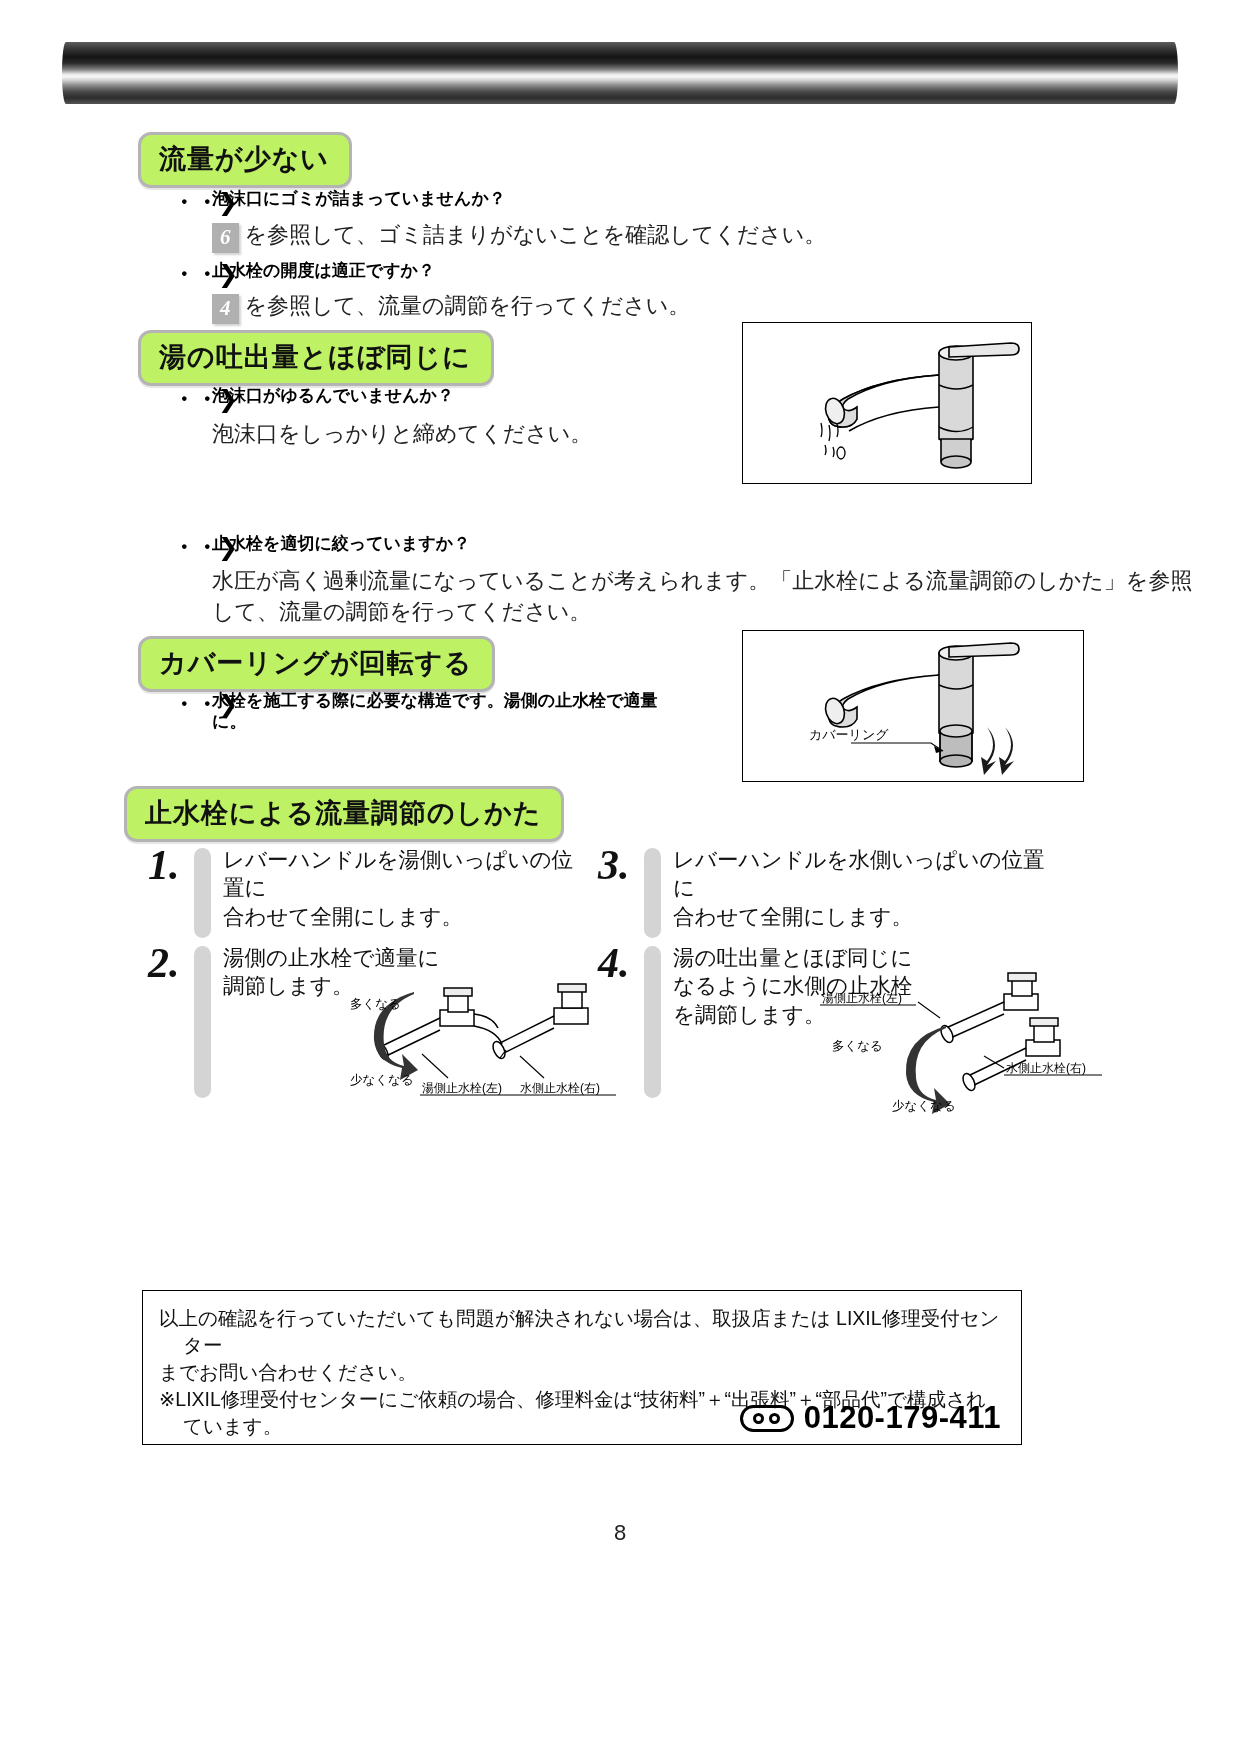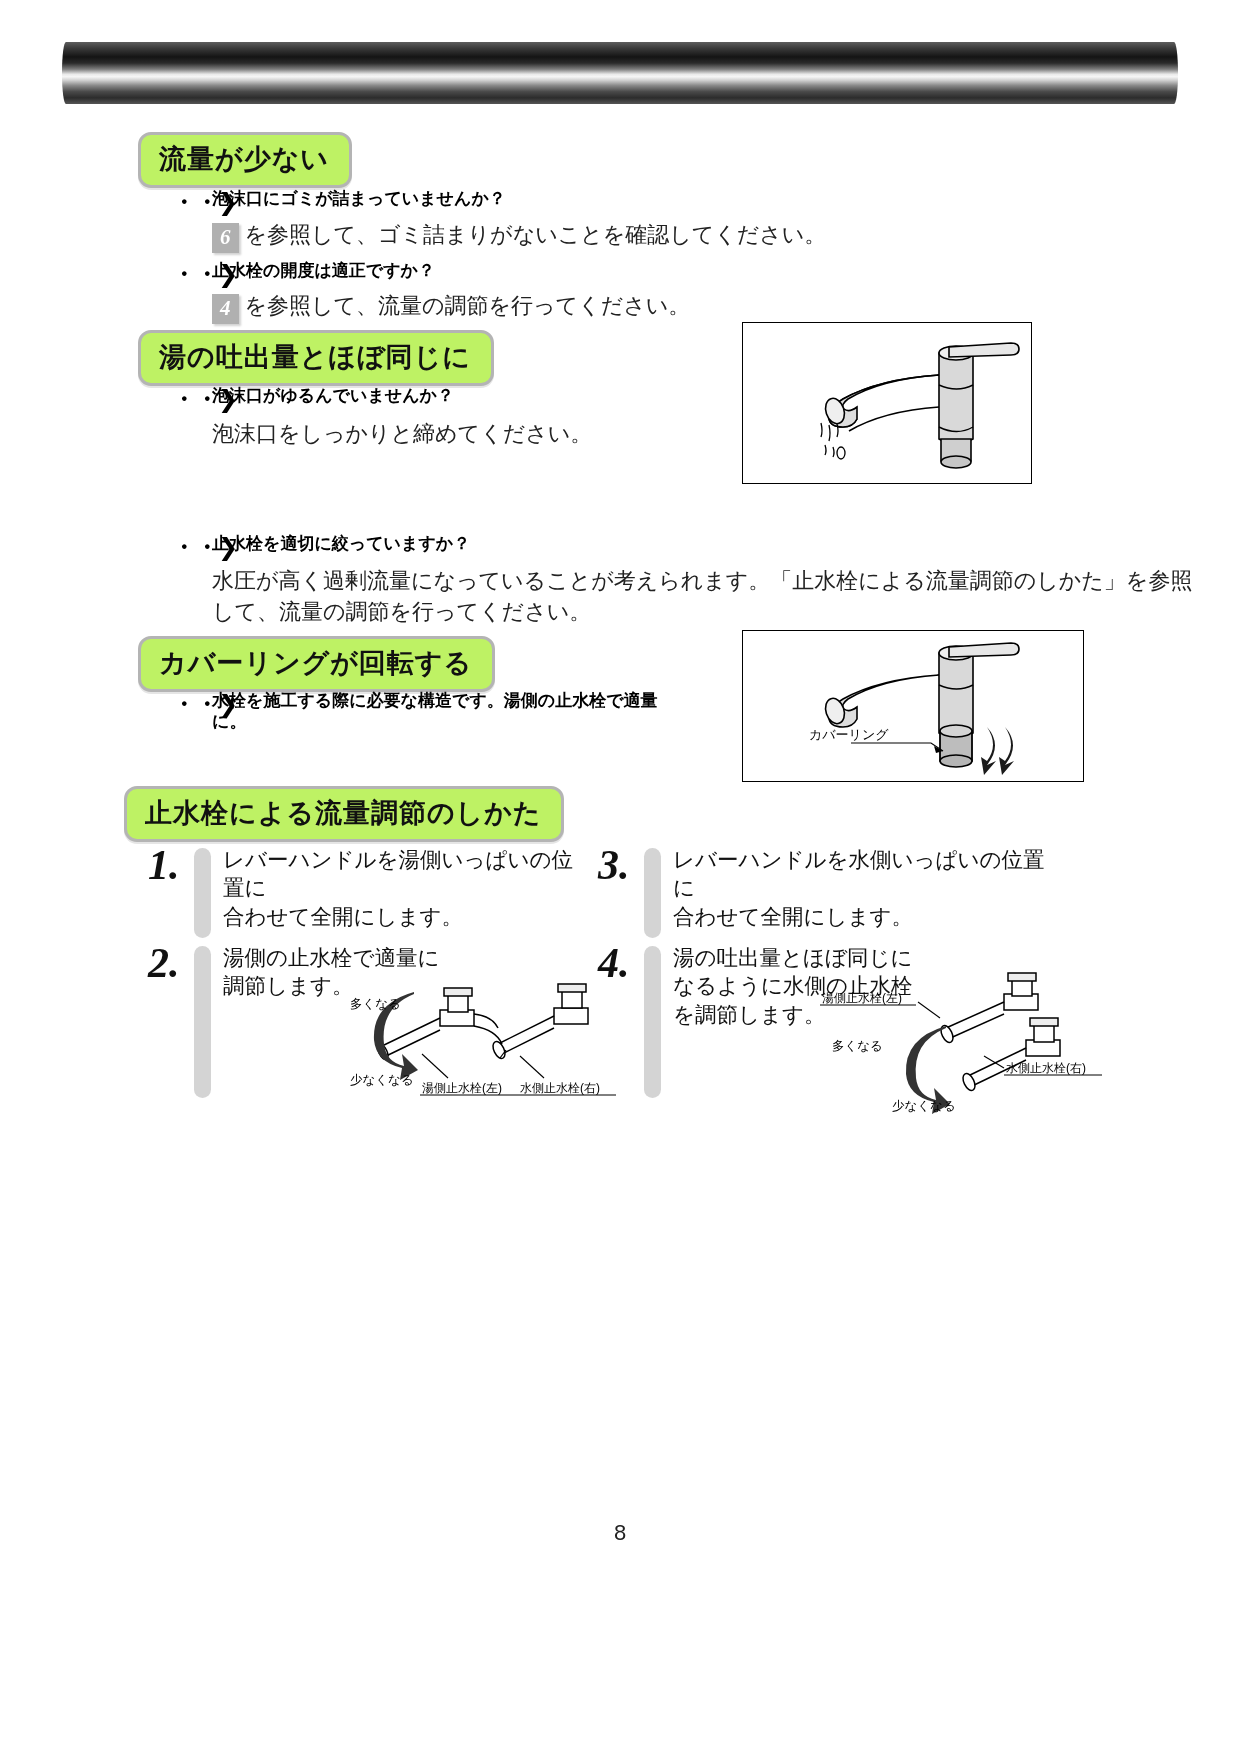--- a/index.html
+++ b/index.html
@@ -335,16 +335,29 @@
       <line x1="2" y1="33" x2="98" y2="33" stroke="#000" stroke-width="1"></line>
       <path d="M100 30 L122 46" stroke="#000" stroke-width="1.1" fill="none"></path>
       <text x="14" y="78" font-size="12.5" font-family="'Liberation Sans', sans-serif">多くなる</text>
       <text x="74" y="138" font-size="12.5" font-family="'Liberation Sans', sans-serif">少なくなる</text>
       <text x="188" y="100" font-size="12" font-family="'Liberation Sans', sans-serif">水側止水栓(右)</text>
       <line x1="186" y1="103" x2="284" y2="103" stroke="#000" stroke-width="1"></line>
       <path d="M186 96 L166 84" stroke="#000" stroke-width="1.1" fill="none"></path>
     </svg>
   </div>
 
+  <div class="notice">
+    <p class="hang">以上の確認を行っていただいても問題が解決されない場合は、取扱店または LIXIL修理受付センター</p>
+    <p>までお問い合わせください。</p>
+    <p class="hang">※LIXIL修理受付センターにご依頼の場合、修理料金は“技術料”＋“出張料”＋“部品代”で構成され</p>
+    <p class="sub">ています。</p>
+    <div class="telrow">
+      <span class="freedial">
+          <i></i>
+          <i></i>
+        </span>
+      <span class="telnum">0120-179-411</span>
+    </div>
+  </div>
 
   <div class="pageno">8</div>
 
 </div>
 
 </body></html>

